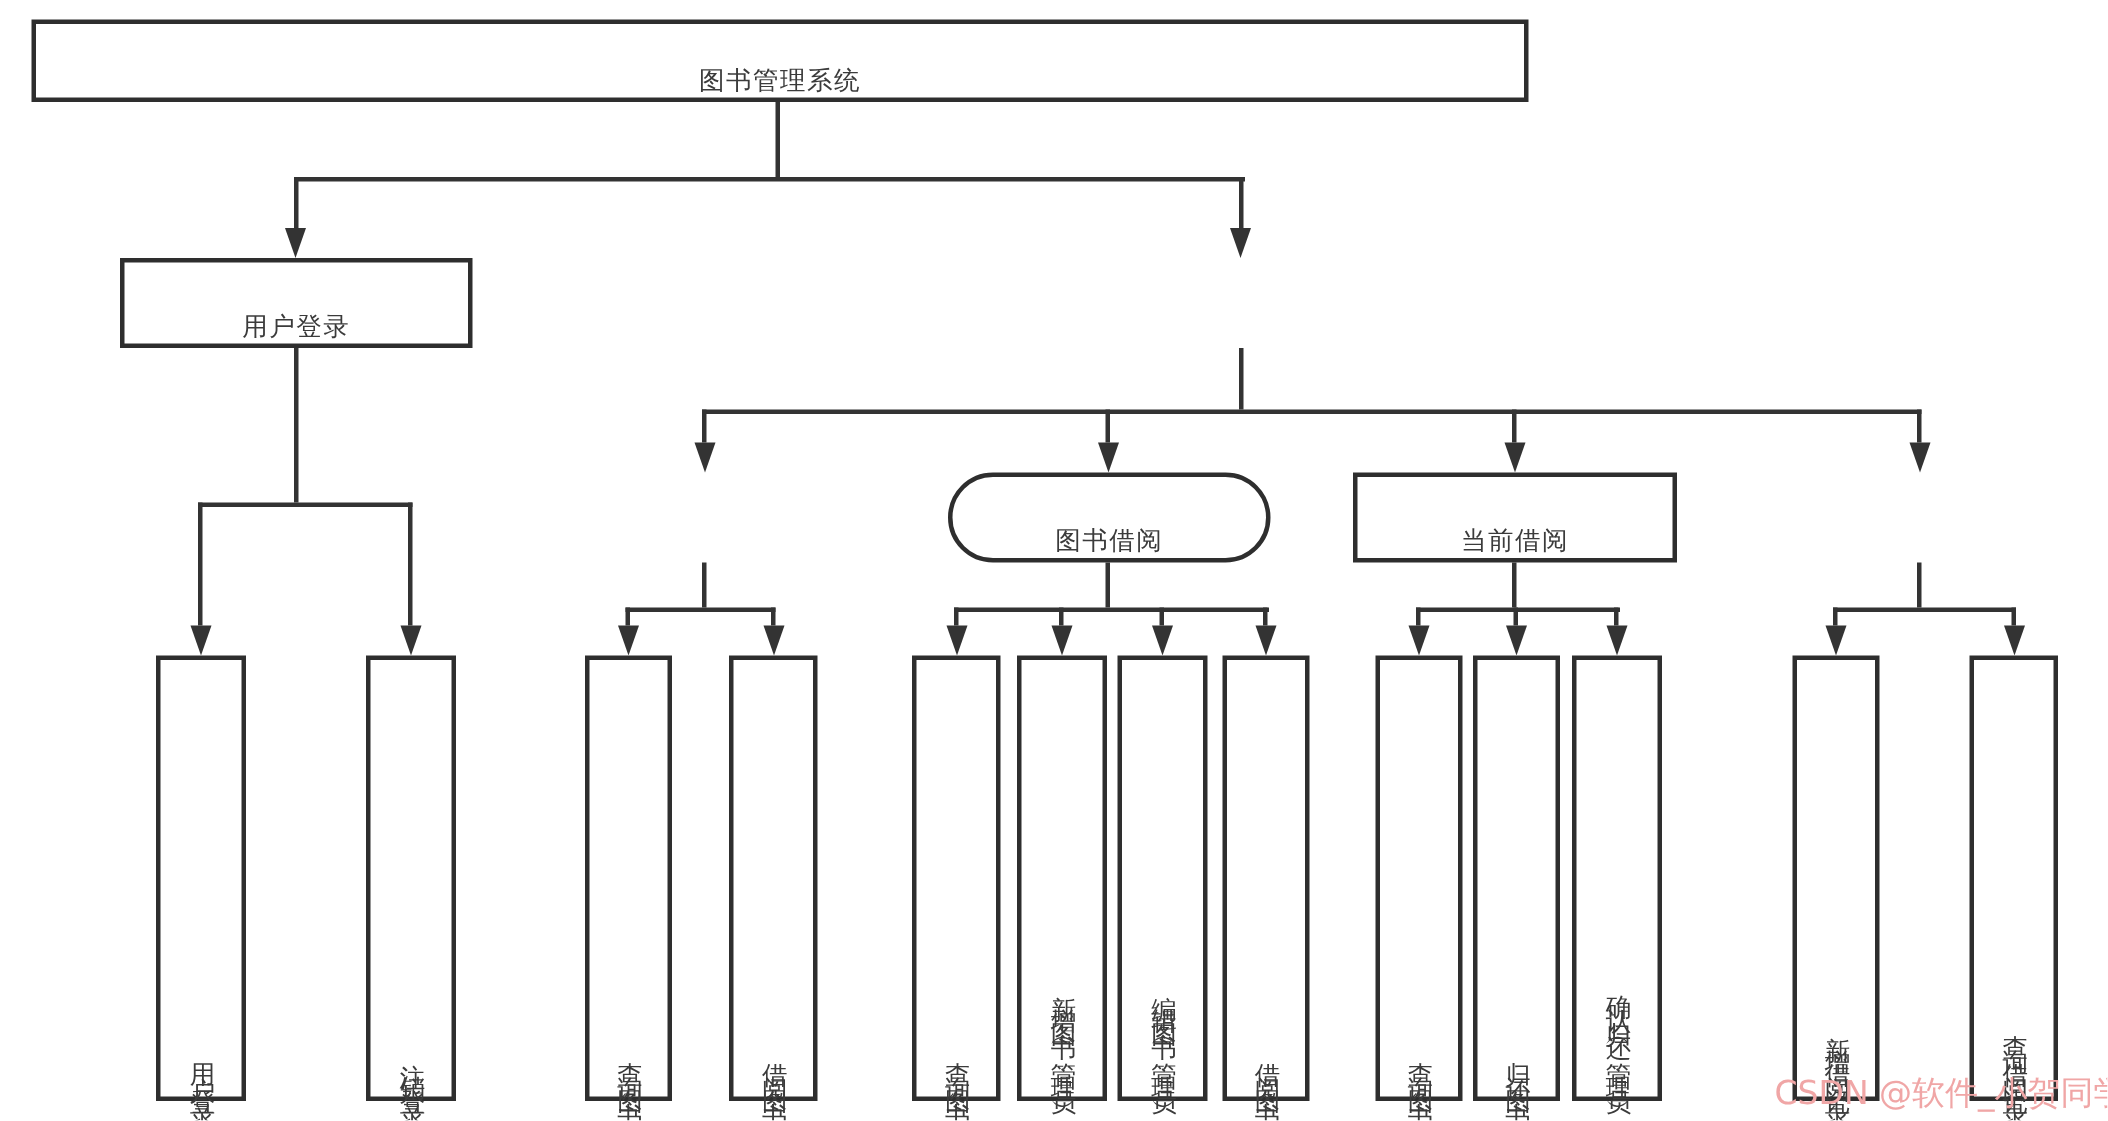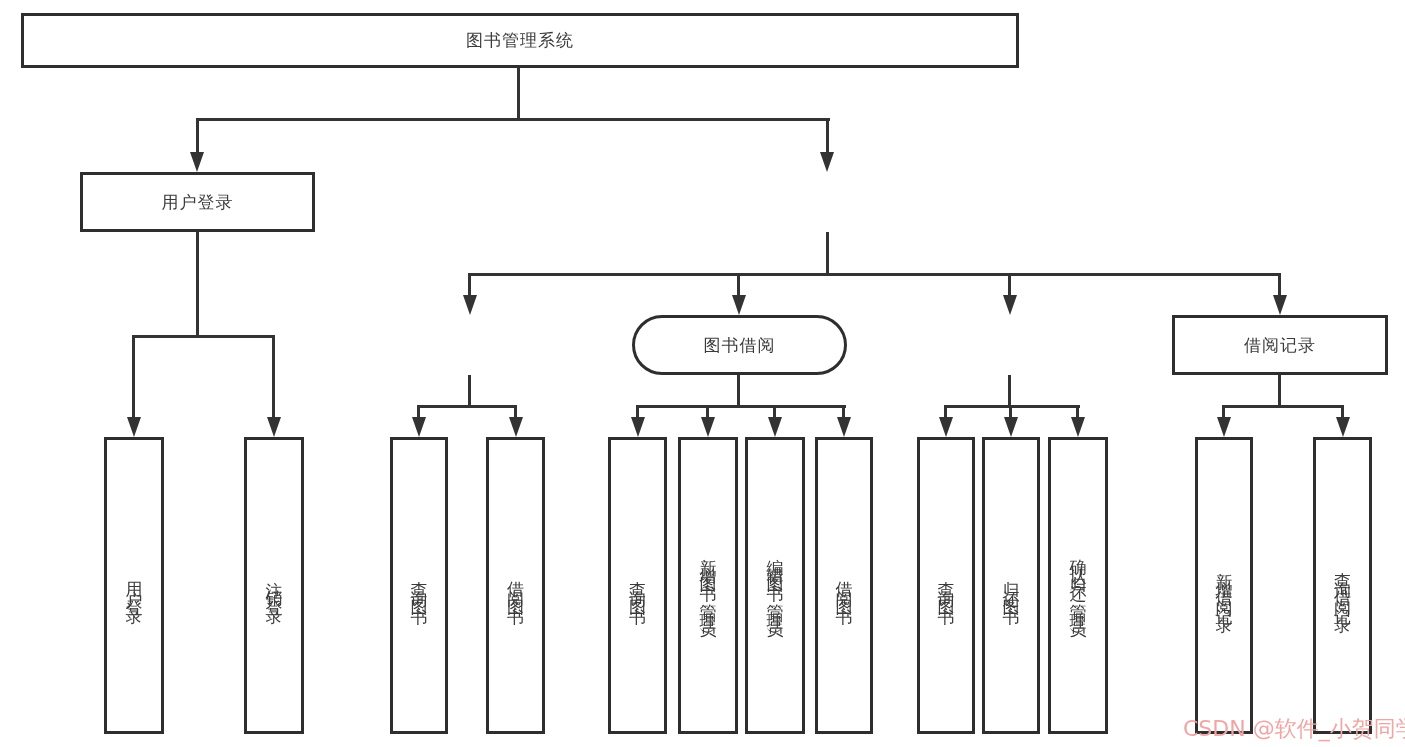--- a/index.html
+++ b/index.html
@@ -8,21 +8,21 @@
     width:1405px;height:747px;
     background:#ffffff;
     font-family:"DejaVu Sans","Liberation Sans",sans-serif;
     overflow:hidden;
   }
   .box{
     position:absolute;
     box-sizing:border-box;
     border:3px solid #2e2e2e;
     background:#ffffff;
-    display:flex;align-items:center;justify-content:center;
+    display:flex;align-items:flex-end;justify-content:center;
     color:#3b3b3b;
   }
   .nbox{font-size:17px;letter-spacing:1px;}
   .root{border-width:3px;}
   .leaf{top:437px;height:297px;}
   .leaf .vtext{
     writing-mode:vertical-rl;
     letter-spacing:9px;
     font-size:17px;
     line-height:1;
@@ -80,22 +80,22 @@
   <div class="vline" style="left:737px;top:273px;height:22px;"></div>
   <div class="arrow" style="left:732px;top:295px;"></div>
   <div class="vline" style="left:1008px;top:273px;height:22px;"></div>
   <div class="arrow" style="left:1003px;top:295px;"></div>
   <div class="vline" style="left:1278px;top:273px;height:22px;"></div>
   <div class="arrow" style="left:1273px;top:295px;"></div>
 
   <div class="box nbox" style="left:632px;top:315px;width:215px;height:60px;border-radius:30px;">
     <span>图书借阅</span>
   </div>
-  <div class="box nbox" style="left:1172px;top:315px;width:216px;height:60px;">
-    <span>借阅记录</span>
+  <div class="box nbox" style="left:902px;top:315px;width:216px;height:60px;">
+    <span>当前借阅</span>
   </div>
 
   <div class="vline" style="left:468px;top:375px;height:30px;"></div>
   <div class="hline" style="left:417px;top:405px;width:100px;"></div>
   <div class="vline" style="left:417px;top:405px;height:12px;"></div>
   <div class="arrow" style="left:412px;top:417px;"></div>
   <div class="vline" style="left:514px;top:405px;height:12px;"></div>
   <div class="arrow" style="left:509px;top:417px;"></div>
 
   <div class="vline" style="left:737px;top:375px;height:30px;"></div>

